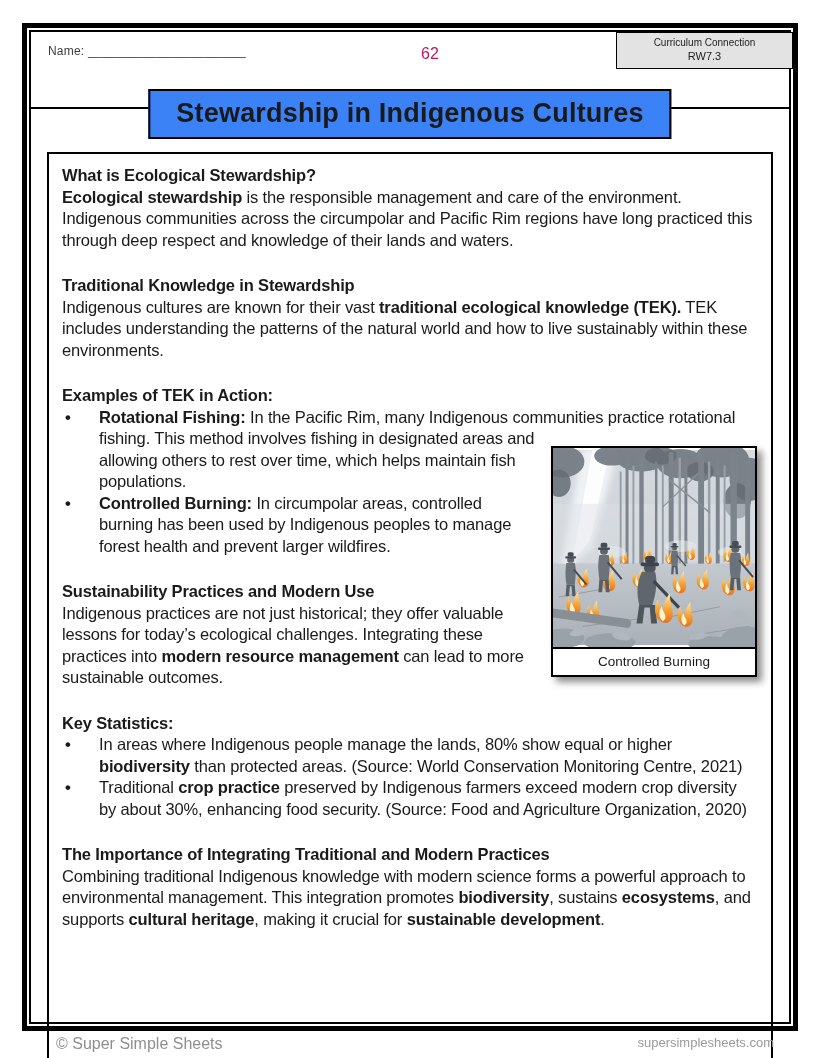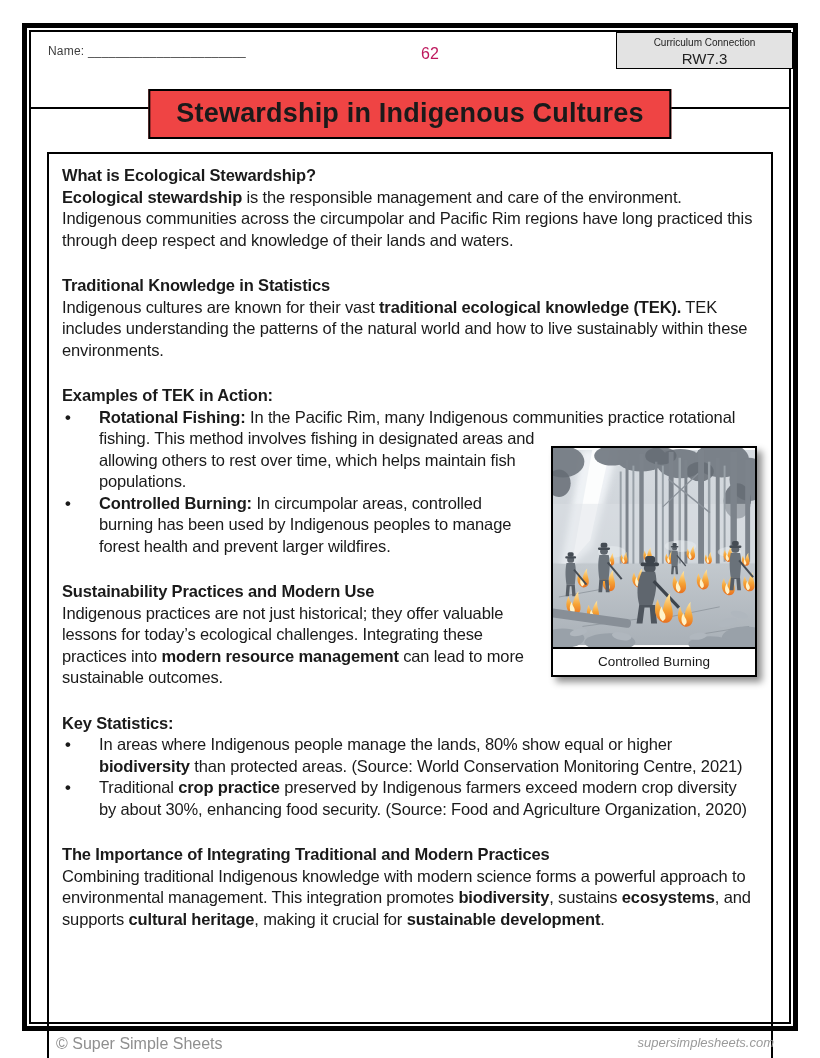--- a/index.html
+++ b/index.html
@@ -26,27 +26,27 @@
   .page-number {
     position:absolute; left:400px; top:45px; width:60px; text-align:center;
     font-size:16px; color:#be185d;
   }
   .curriculum-box {
     position:absolute; left:616px; top:32px; width:177px; height:37px;
     background:#e3e3e3; border:1px solid #000; text-align:center;
     padding-top:4px; color:#222;
   }
   .curriculum-box .cc-label { font-size:10px; display:block; }
-  .curriculum-box .cc-code  { font-size:15px; display:block; margin-top:2px; }
+  .curriculum-box .cc-code  { font-size:11px; display:block; margin-top:2px; }
   .header-rule {
     position:absolute; left:31px; top:107px; width:758px; height:2px; background:#000;
   }
   .title-box {
     position:absolute; left:50%; top:89px; transform:translateX(-50%);
-    background:#ef4444; border:2px solid #000; padding:7px 26px 8px 26px;
+    background:#3b82f6; border:2px solid #000; padding:7px 26px 8px 26px;
     font-size:27px; font-weight:bold; white-space:nowrap; letter-spacing:0.2px;
     z-index:2;
   }
   
   .content-box {
     position:absolute; left:47px; top:152px; width:726px; height:976px;
     border:2px solid #000; padding:11px 14px 10px 13px;
     font-size:16.5px; line-height:21.5px; letter-spacing:-0.15px;
     overflow:hidden;
   }
@@ -64,21 +64,21 @@
   .burn-figure svg { display:block; width:100%; height:199px; }
   .burn-figure figcaption {
     border-top:2px solid #000; text-align:center; font-size:13.5px;
     letter-spacing:0; padding:5px 0 6px 0; line-height:15px;
   }
   
   .footer-left {
     position:absolute; left:56px; top:1035px; font-size:16px; color:#8f8f8f;
   }
   .footer-right {
-    position:absolute; right:46px; top:1035px; font-size:13px; color:#9a9a9a;font-style:italic;
+    position:absolute; right:46px; top:1035px; font-size:13px; color:#9a9a9a;
   }
 </style>
 </head>
 <body>
 
 <div class="border-outer">
   <div class="border-inner"></div>
 </div>
 
 <div class="name-row">
@@ -94,21 +94,21 @@
 <div class="title-box">Stewardship in Indigenous Cultures</div>
 
 <div class="content-box">
 
   <section class="sec">
     <h3>What is Ecological Stewardship?</h3>
     <p><b>Ecological stewardship</b> is the responsible management and care of the environment. Indigenous communities across the circumpolar and Pacific Rim regions have long practiced this through deep respect and knowledge of their lands and waters.</p>
   </section>
 
   <section class="sec">
-    <h3>Traditional Knowledge in Statistics</h3>
+    <h3>Traditional Knowledge in Stewardship</h3>
     <p>Indigenous cultures are known for their vast <b>traditional ecological knowledge (TEK).</b> TEK includes understanding the patterns of the natural world and how to live sustainably within these environments.</p>
   </section>
 
   <section class="sec">
     <h3>Examples of TEK in Action:</h3>
     <div class="bullet">
       <span class="float-spacer"></span>
       <figure class="burn-figure">
         <svg viewBox="0 0 206 199" xmlns="http://www.w3.org/2000/svg" aria-label="Controlled Burning">
           <defs>

